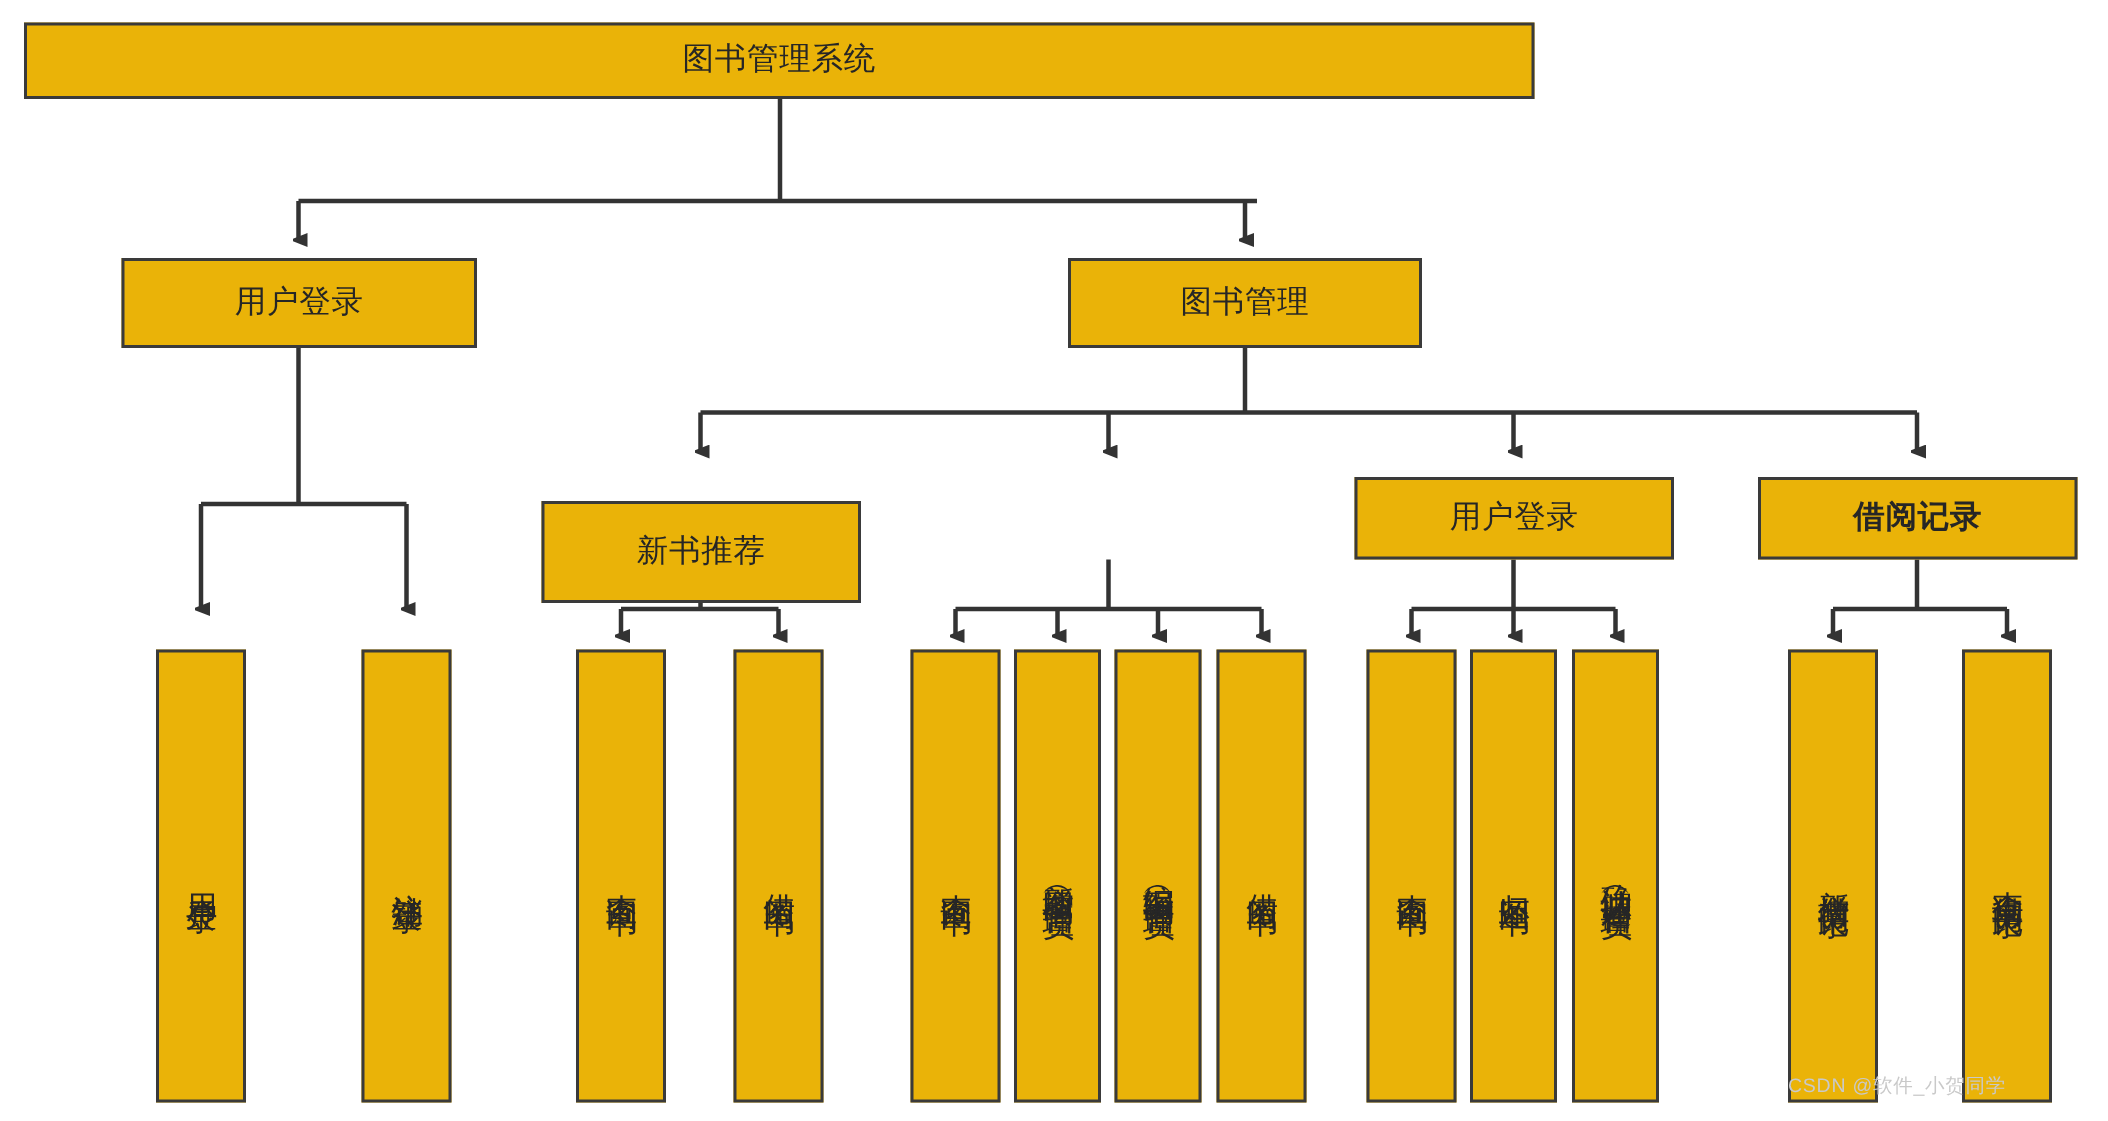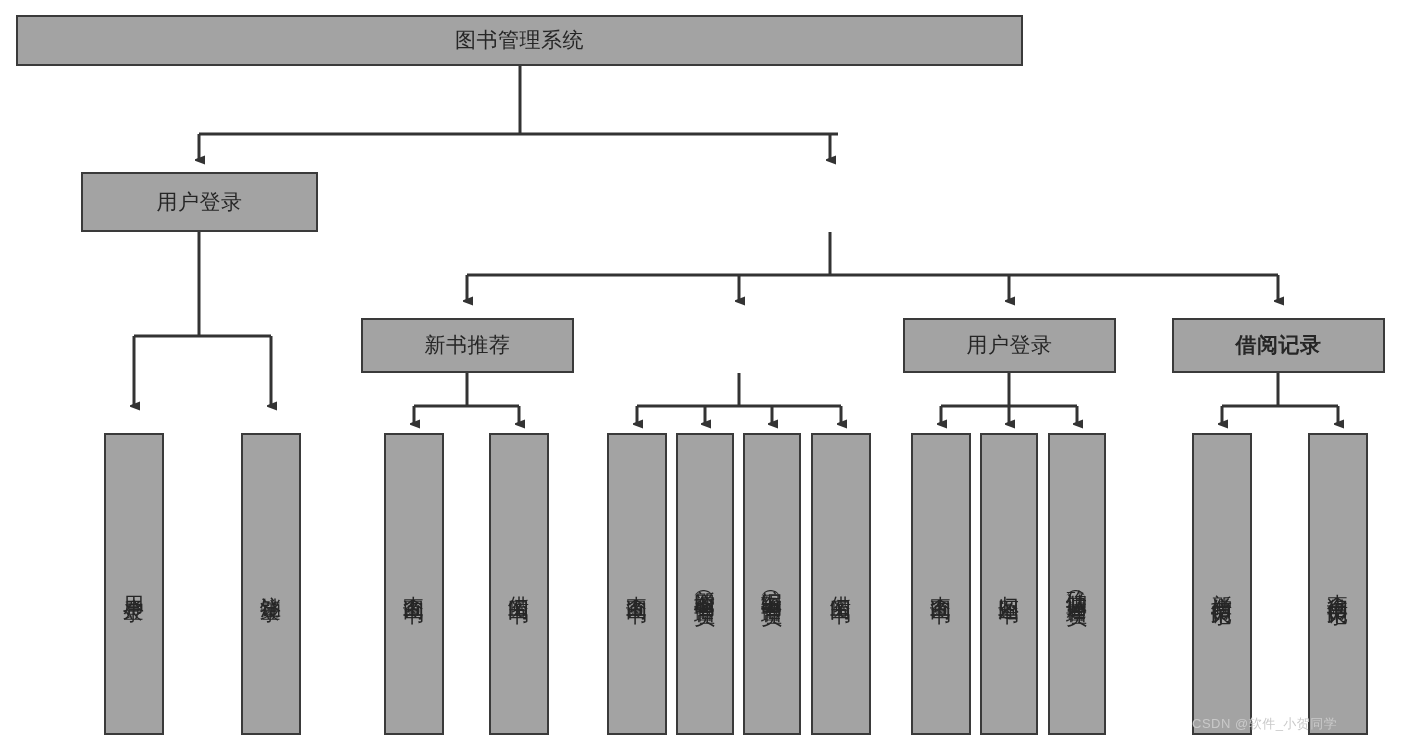--- a/index.html
+++ b/index.html
@@ -20,21 +20,21 @@
   #diagram-svg {
     position: absolute;
     left: 0;
     top: 0;
     width: 1405px;
     height: 747px;
   }
   .node-box {
     position: absolute;
     box-sizing: border-box;
-    background: #a3a3a3;
+    background: #eab308;
     border: 2px solid #3a3a3a;
     display: flex;
     align-items: center;
     justify-content: center;
     text-align: center;
     color: #262626;
   }
   .node-label {
     display: block;
     line-height: 1.18;
@@ -119,22 +119,25 @@
     </g>
   </svg>
 
   <div class="node-box node-h" style="left:16px; top:15px; width:1007px; height:51px;">
     <span class="node-label">图书管理系统</span>
   </div>
 
   <div class="node-box node-h" style="left:81px; top:172px; width:237px; height:60px;">
     <span class="node-label">用户登录</span>
   </div>
+  <div class="node-box node-h" style="left:712px; top:172px; width:236px; height:60px;">
+    <span class="node-label">图书管理</span>
+  </div>
 
-  <div class="node-box node-h" style="left:361px; top:318px; width:213px; height:55px;">
+  <div class="node-box node-h" style="left:361px; top:334px; width:213px; height:68px;">
     <span class="node-label">新书推荐</span>
   </div>
   <div class="node-box node-h" style="left:903px; top:318px; width:213px; height:55px;">
     <span class="node-label">用户登录</span>
   </div>
   <div class="node-box node-h" style="left:1172px; top:318px; width:213px; height:55px;font-weight:bold;">
     <span class="node-label">借阅记录</span>
   </div>
 
   <div class="node-box node-v" style="left:104px; top:433px; width:60px; height:302px;">

